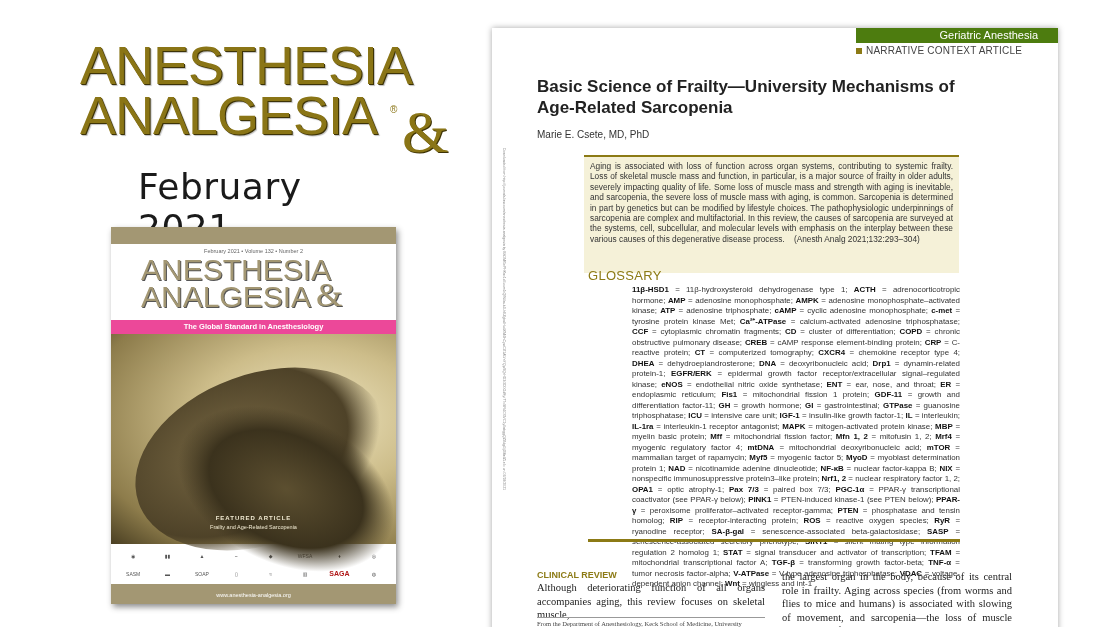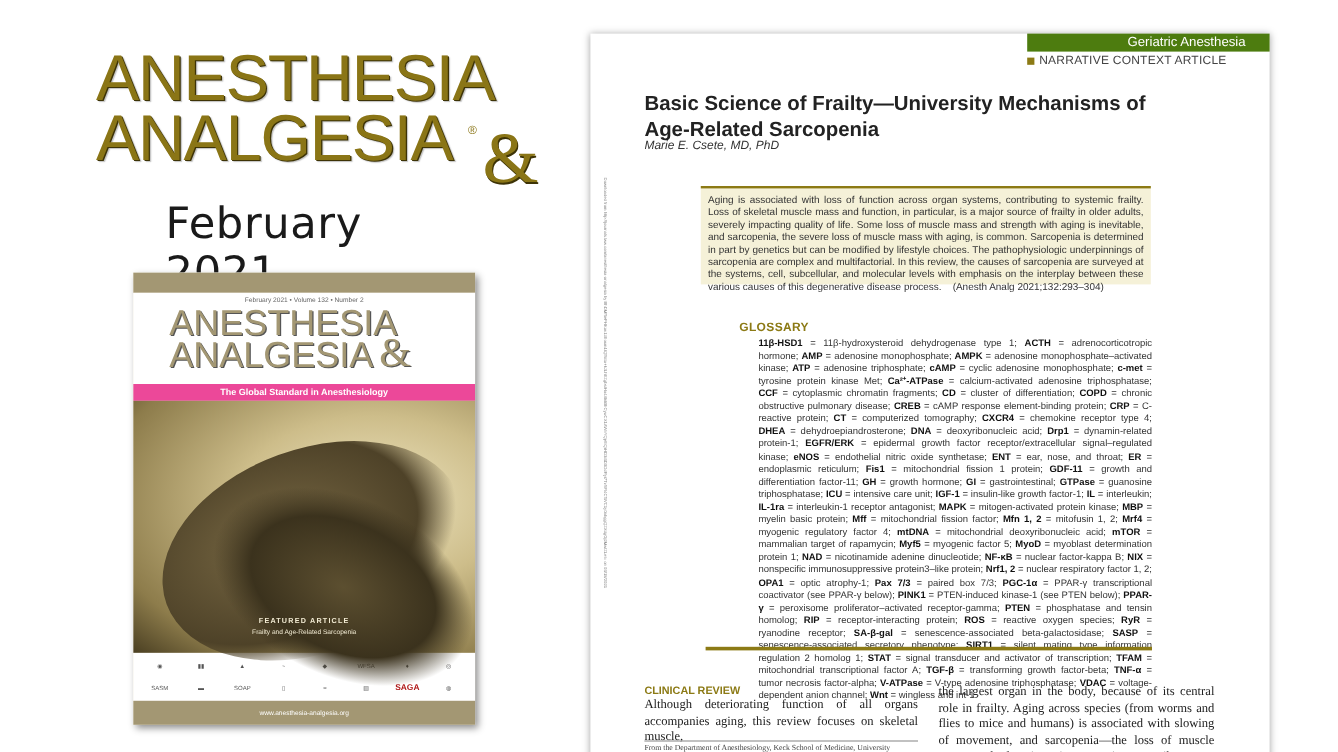--- a/index.html
+++ b/index.html
@@ -82,35 +82,35 @@
   }
   .article-type {
     position: absolute; left: 364px; top: 17px; font-size: 10px; color: #444; letter-spacing: 0.2px;
     display: flex; align-items: center; gap: 4px;
   }
   .square-icon { width: 6px; height: 6px; background: #8c7a15; display: inline-block; }
   .article-title {
     position: absolute; left: 45px; top: 48px; width: 440px;
     font-size: 17px; font-weight: bold; line-height: 21px; color: #222;
   }
-  .author { position: absolute; left: 45px; top: 88px; font-size: 10px; color: #333; font-style: italic; }
+  .author { position: absolute; left: 45px; top: 101px; font-size: 10px; color: #333; }
 
   .side-strip {
     position: absolute; left: 6px; top: 120px; width: 8px; height: 480px;
     writing-mode: vertical-rl; font-size: 3.5px; color: #888; overflow: hidden; white-space: nowrap;
   }
 
   .abstract {
-    position: absolute; left: 92px; top: 127px; width: 375px; height: 82px;
+    position: absolute; left: 92px; top: 127px; width: 375px; height: 118px;
     background: #f5f1d8; border-top: 2px solid #8c7a15;
     font-size: 8.3px; line-height: 10.4px; color: #333; padding: 4px 6px; text-align: justify;
   }
 
   .glossary { position: absolute; left: 96px; top: 240px; width: 372px; }
-  .glossary-head { font-size: 10px; font-weight: bold; color: #8c7a15; letter-spacing: 0.3px; margin-bottom: 2px; margin-left: 28px; }
+  .glossary-head { font-size: 13px; font-weight: normal; color: #8c7a15; letter-spacing: 0.3px; margin-bottom: 2px; }
   .glossary-body { font-size: 7.9px; line-height: 10.5px; color: #333; text-align: justify; margin-left: 44px; }
   .glossary-body b { color: #111; }
   .glossary-rule { position: absolute; left: 96px; top: 511px; width: 372px; height: 3px; background: #8c7a15; }
 
   .clinical-head { position: absolute; left: 45px; top: 542px; font-size: 9px; font-weight: bold; color: #8c7a15; }
   .col-left {
     position: absolute; left: 45px; top: 553px; width: 228px;
     font-family: "Liberation Serif", serif; font-size: 10.5px; line-height: 13.5px; color: #222; text-align: justify;
   }
   .col-rule { position: absolute; left: 45px; top: 589px; width: 228px; height: 1px; background: #999; }

